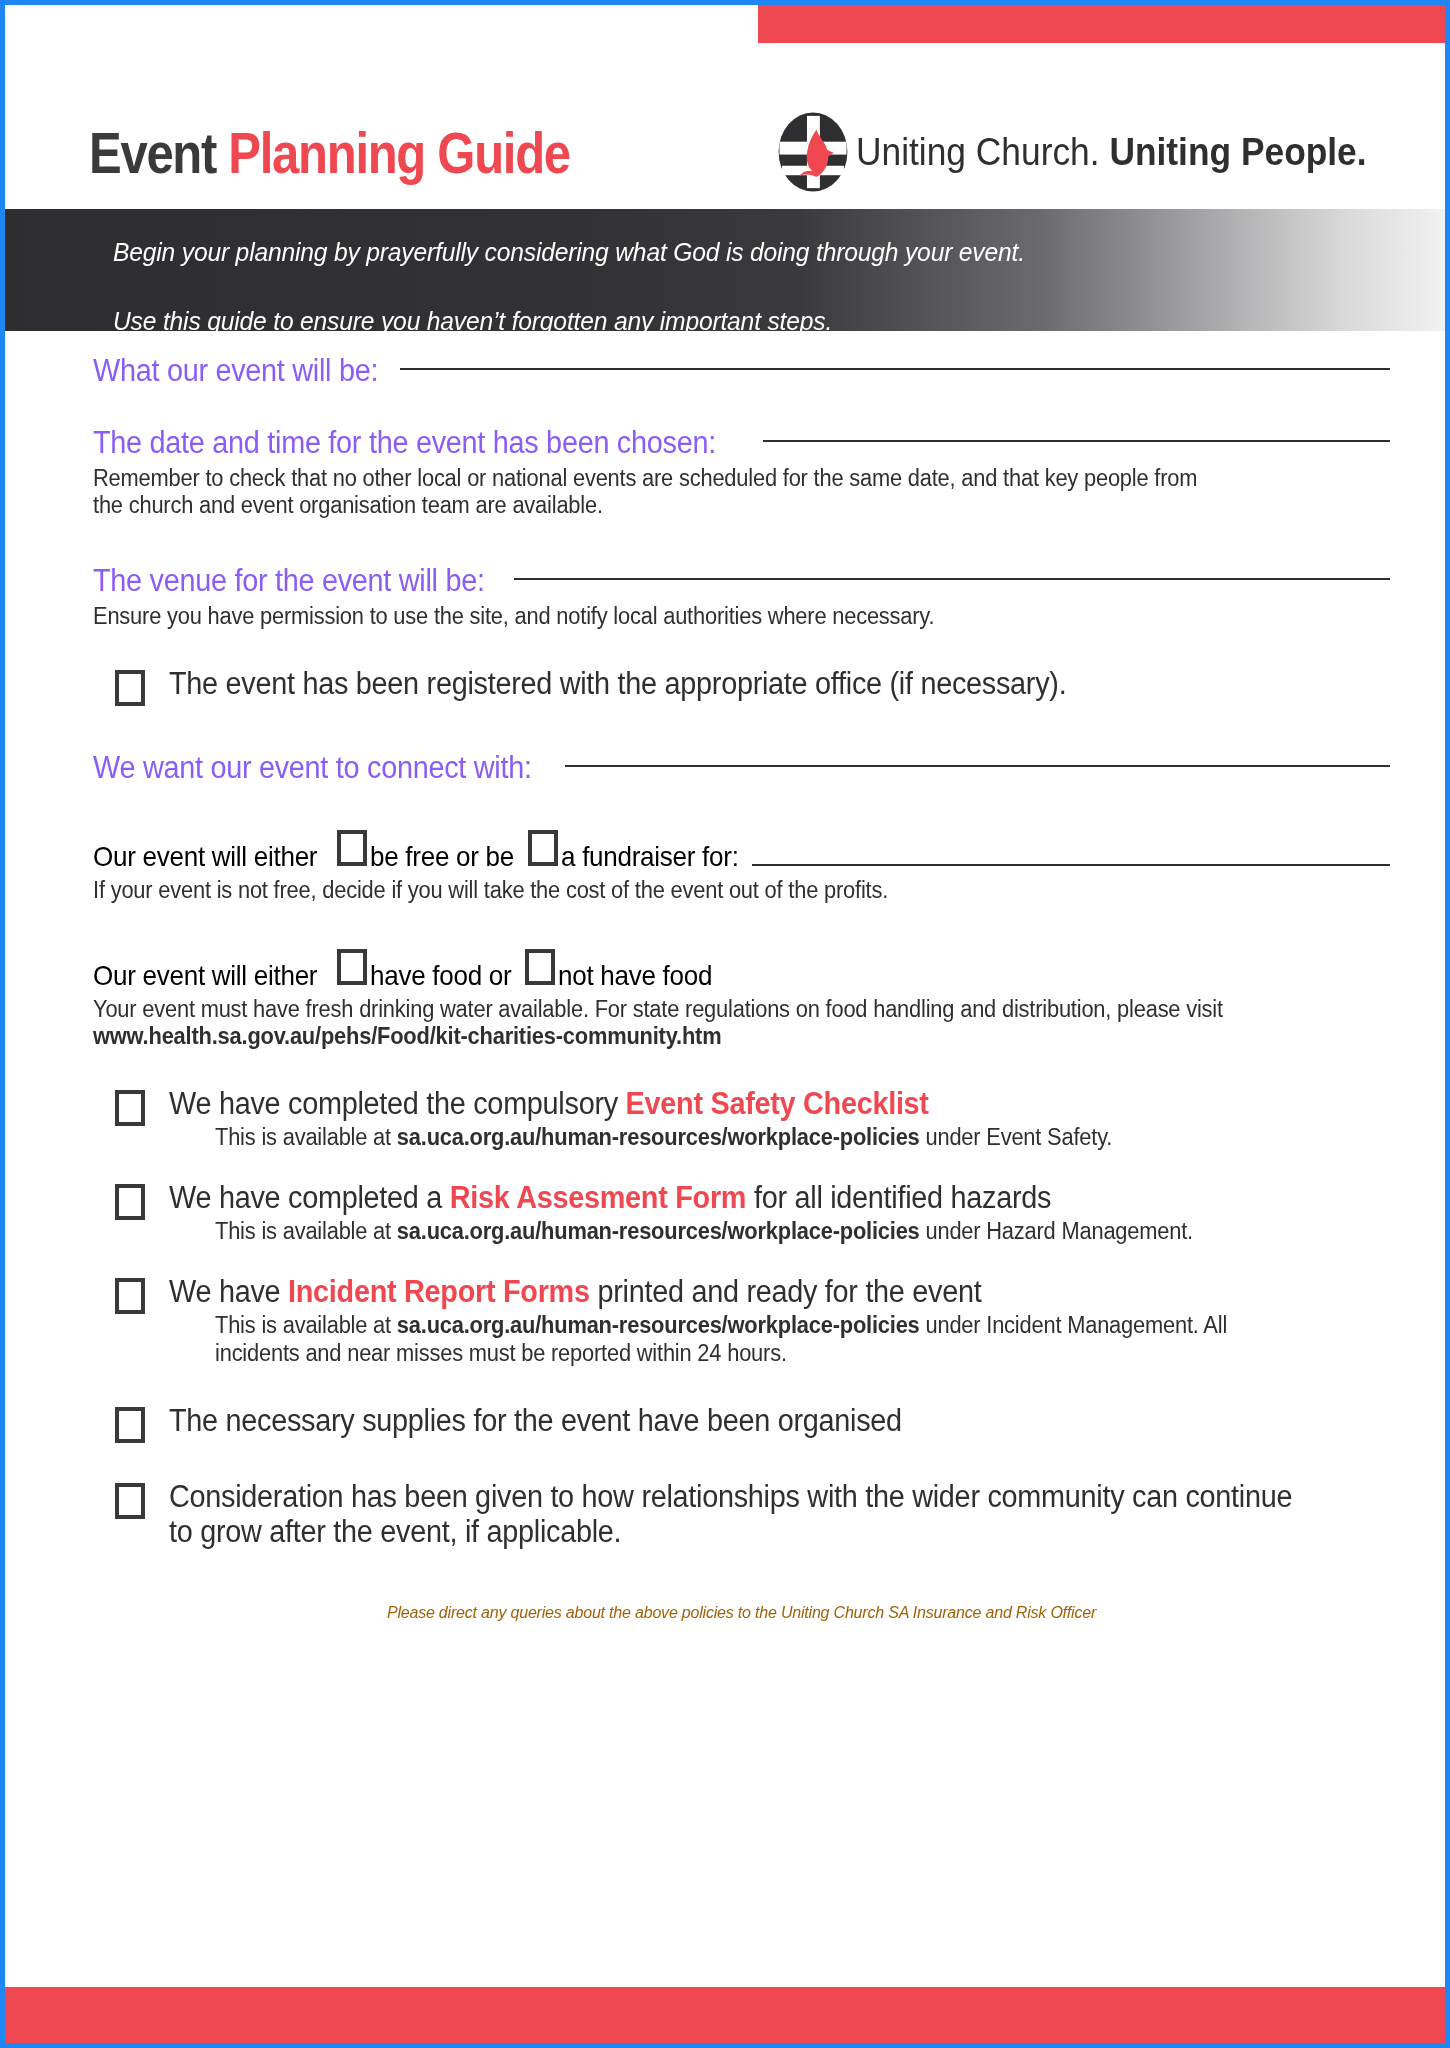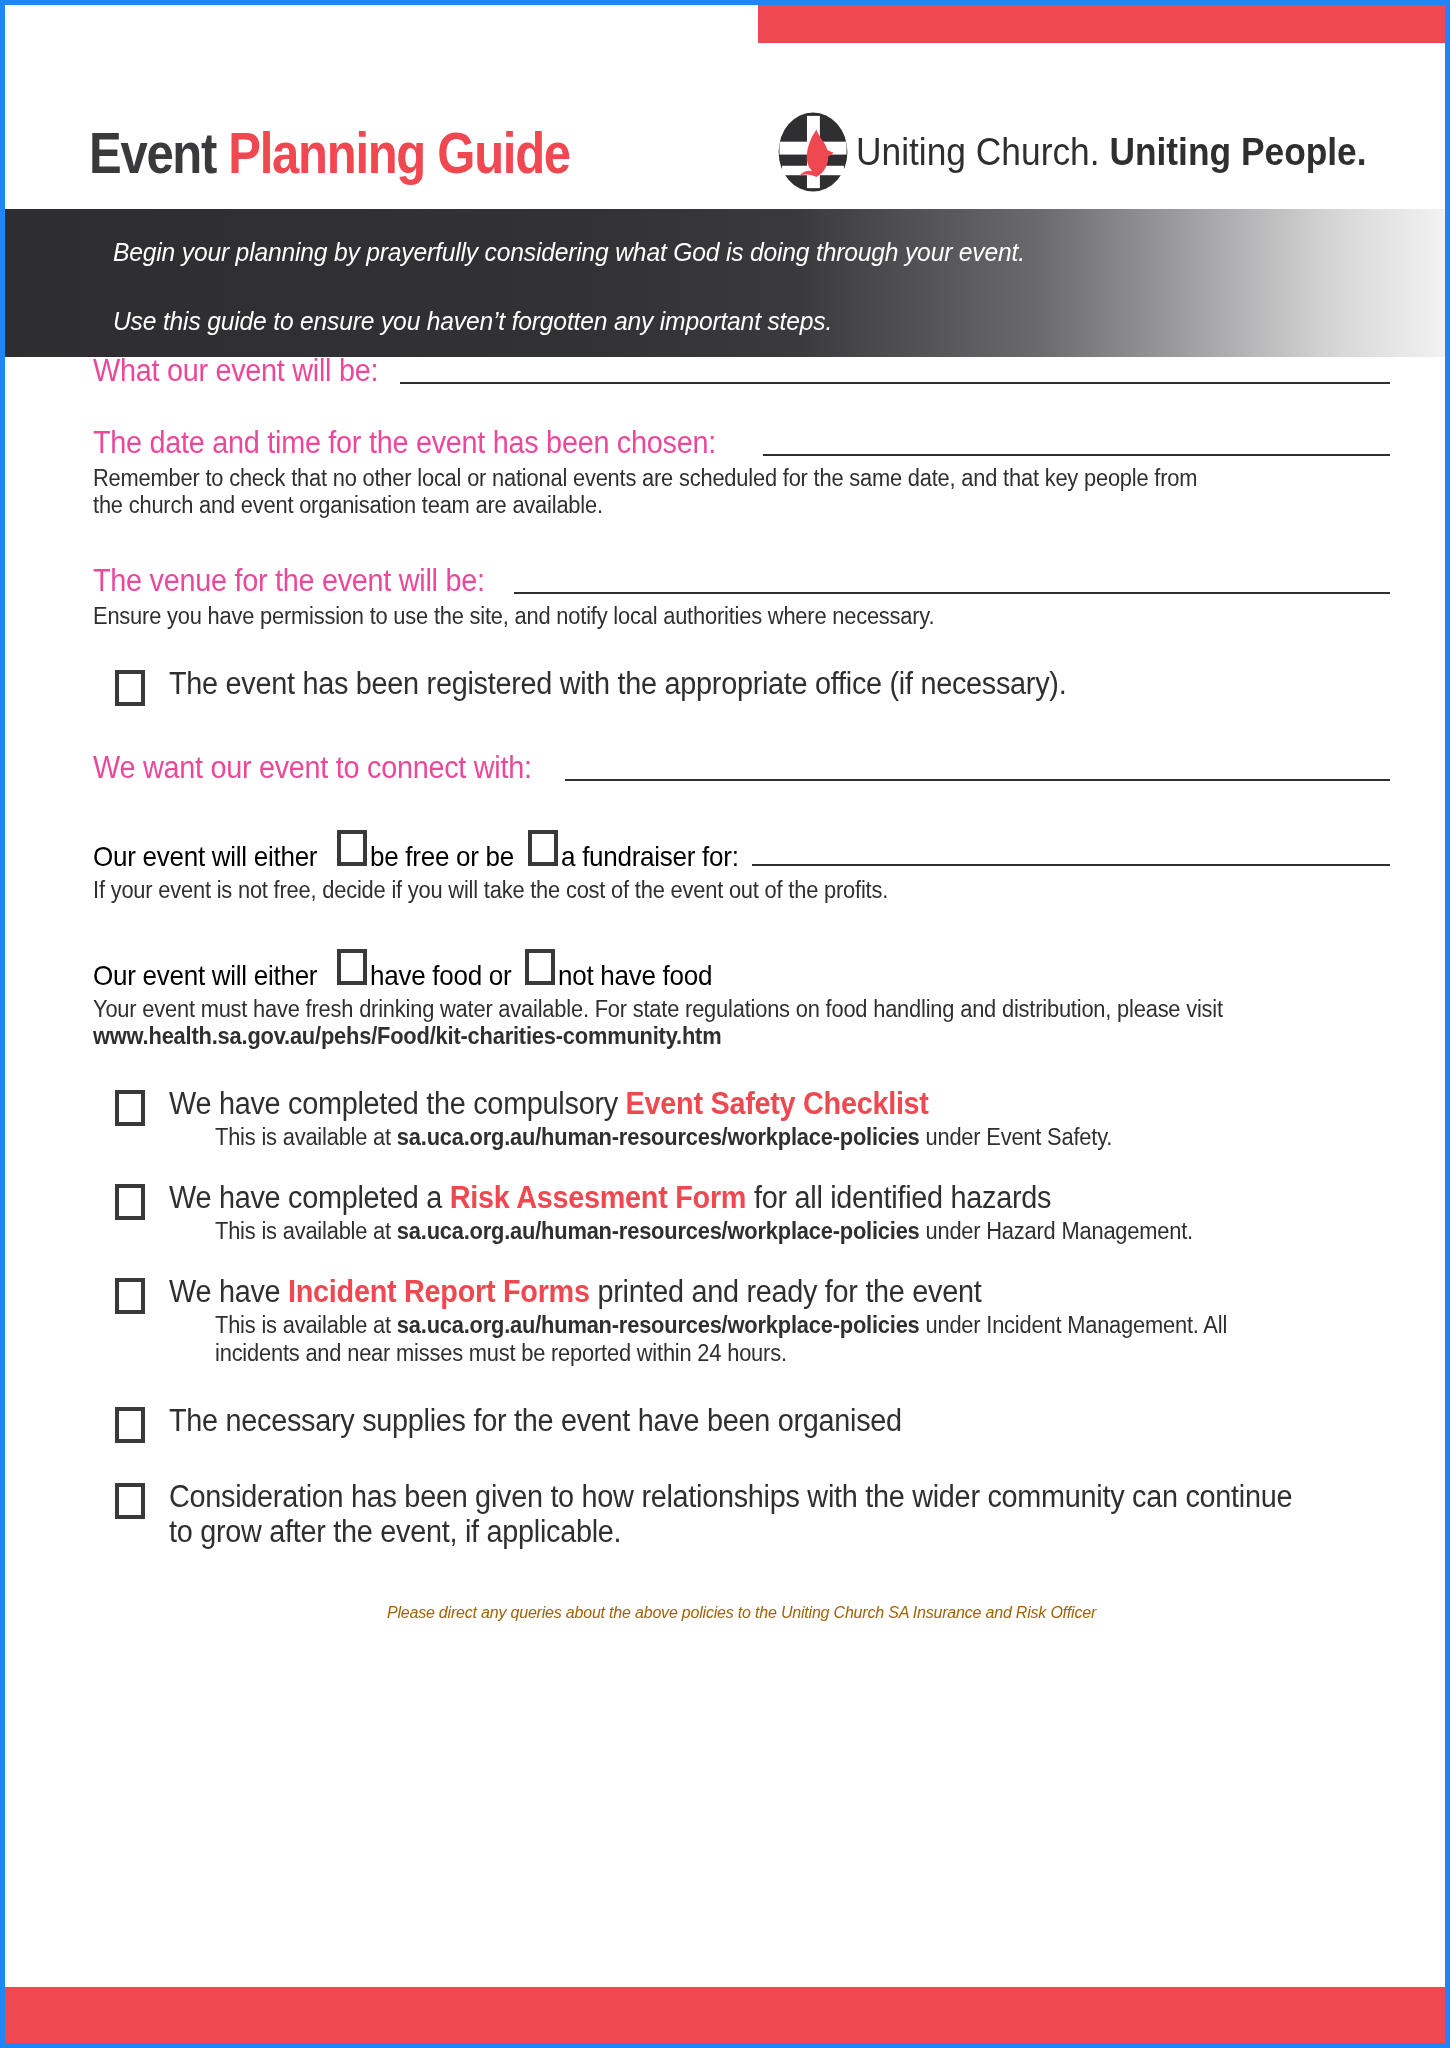--- a/index.html
+++ b/index.html
@@ -77,21 +77,21 @@
   }
   .brand-text .bt-light { font-weight: normal; }
   .brand-text .bt-bold  { font-weight: bold; }
 
   
   .banner {
     position: absolute;
     top: 204px;
     left: 0;
     right: 0;
-    height: 148px;
+    height: 122px;
     background: linear-gradient(to right,
         #2e2e30 0%, #323234 40%, #3a3a3c 55%,
         #6b6b6d 72%, #a9a9ab 84%, #d9d9da 93%, #f2f2f2 100%);
     box-sizing: border-box;
     padding: 28px 0 0 108px;
   }
   .banner p {
     margin: 0 0 0 0;
     color: #ffffff;
     font-style: italic;
@@ -109,23 +109,23 @@
     top: 348px;
     left: 0;
     right: 0;
     bottom: 0;
     padding: 0 55px 0 88px;
     box-sizing: border-box;
   }
 
   .q-line {
     display: flex;
-    align-items: flex-end;
+    align-items: center;
     font-size: 31px;
-    color: #ec4899;
+    color: #8b5cf6;
     letter-spacing: -0.3px;
     white-space: nowrap;
   }
   .q-line .q-text {
     transform: scaleX(0.93);
     transform-origin: left center;
     display: inline-block;
   }
   .rule {
     flex: 1 1 auto;

